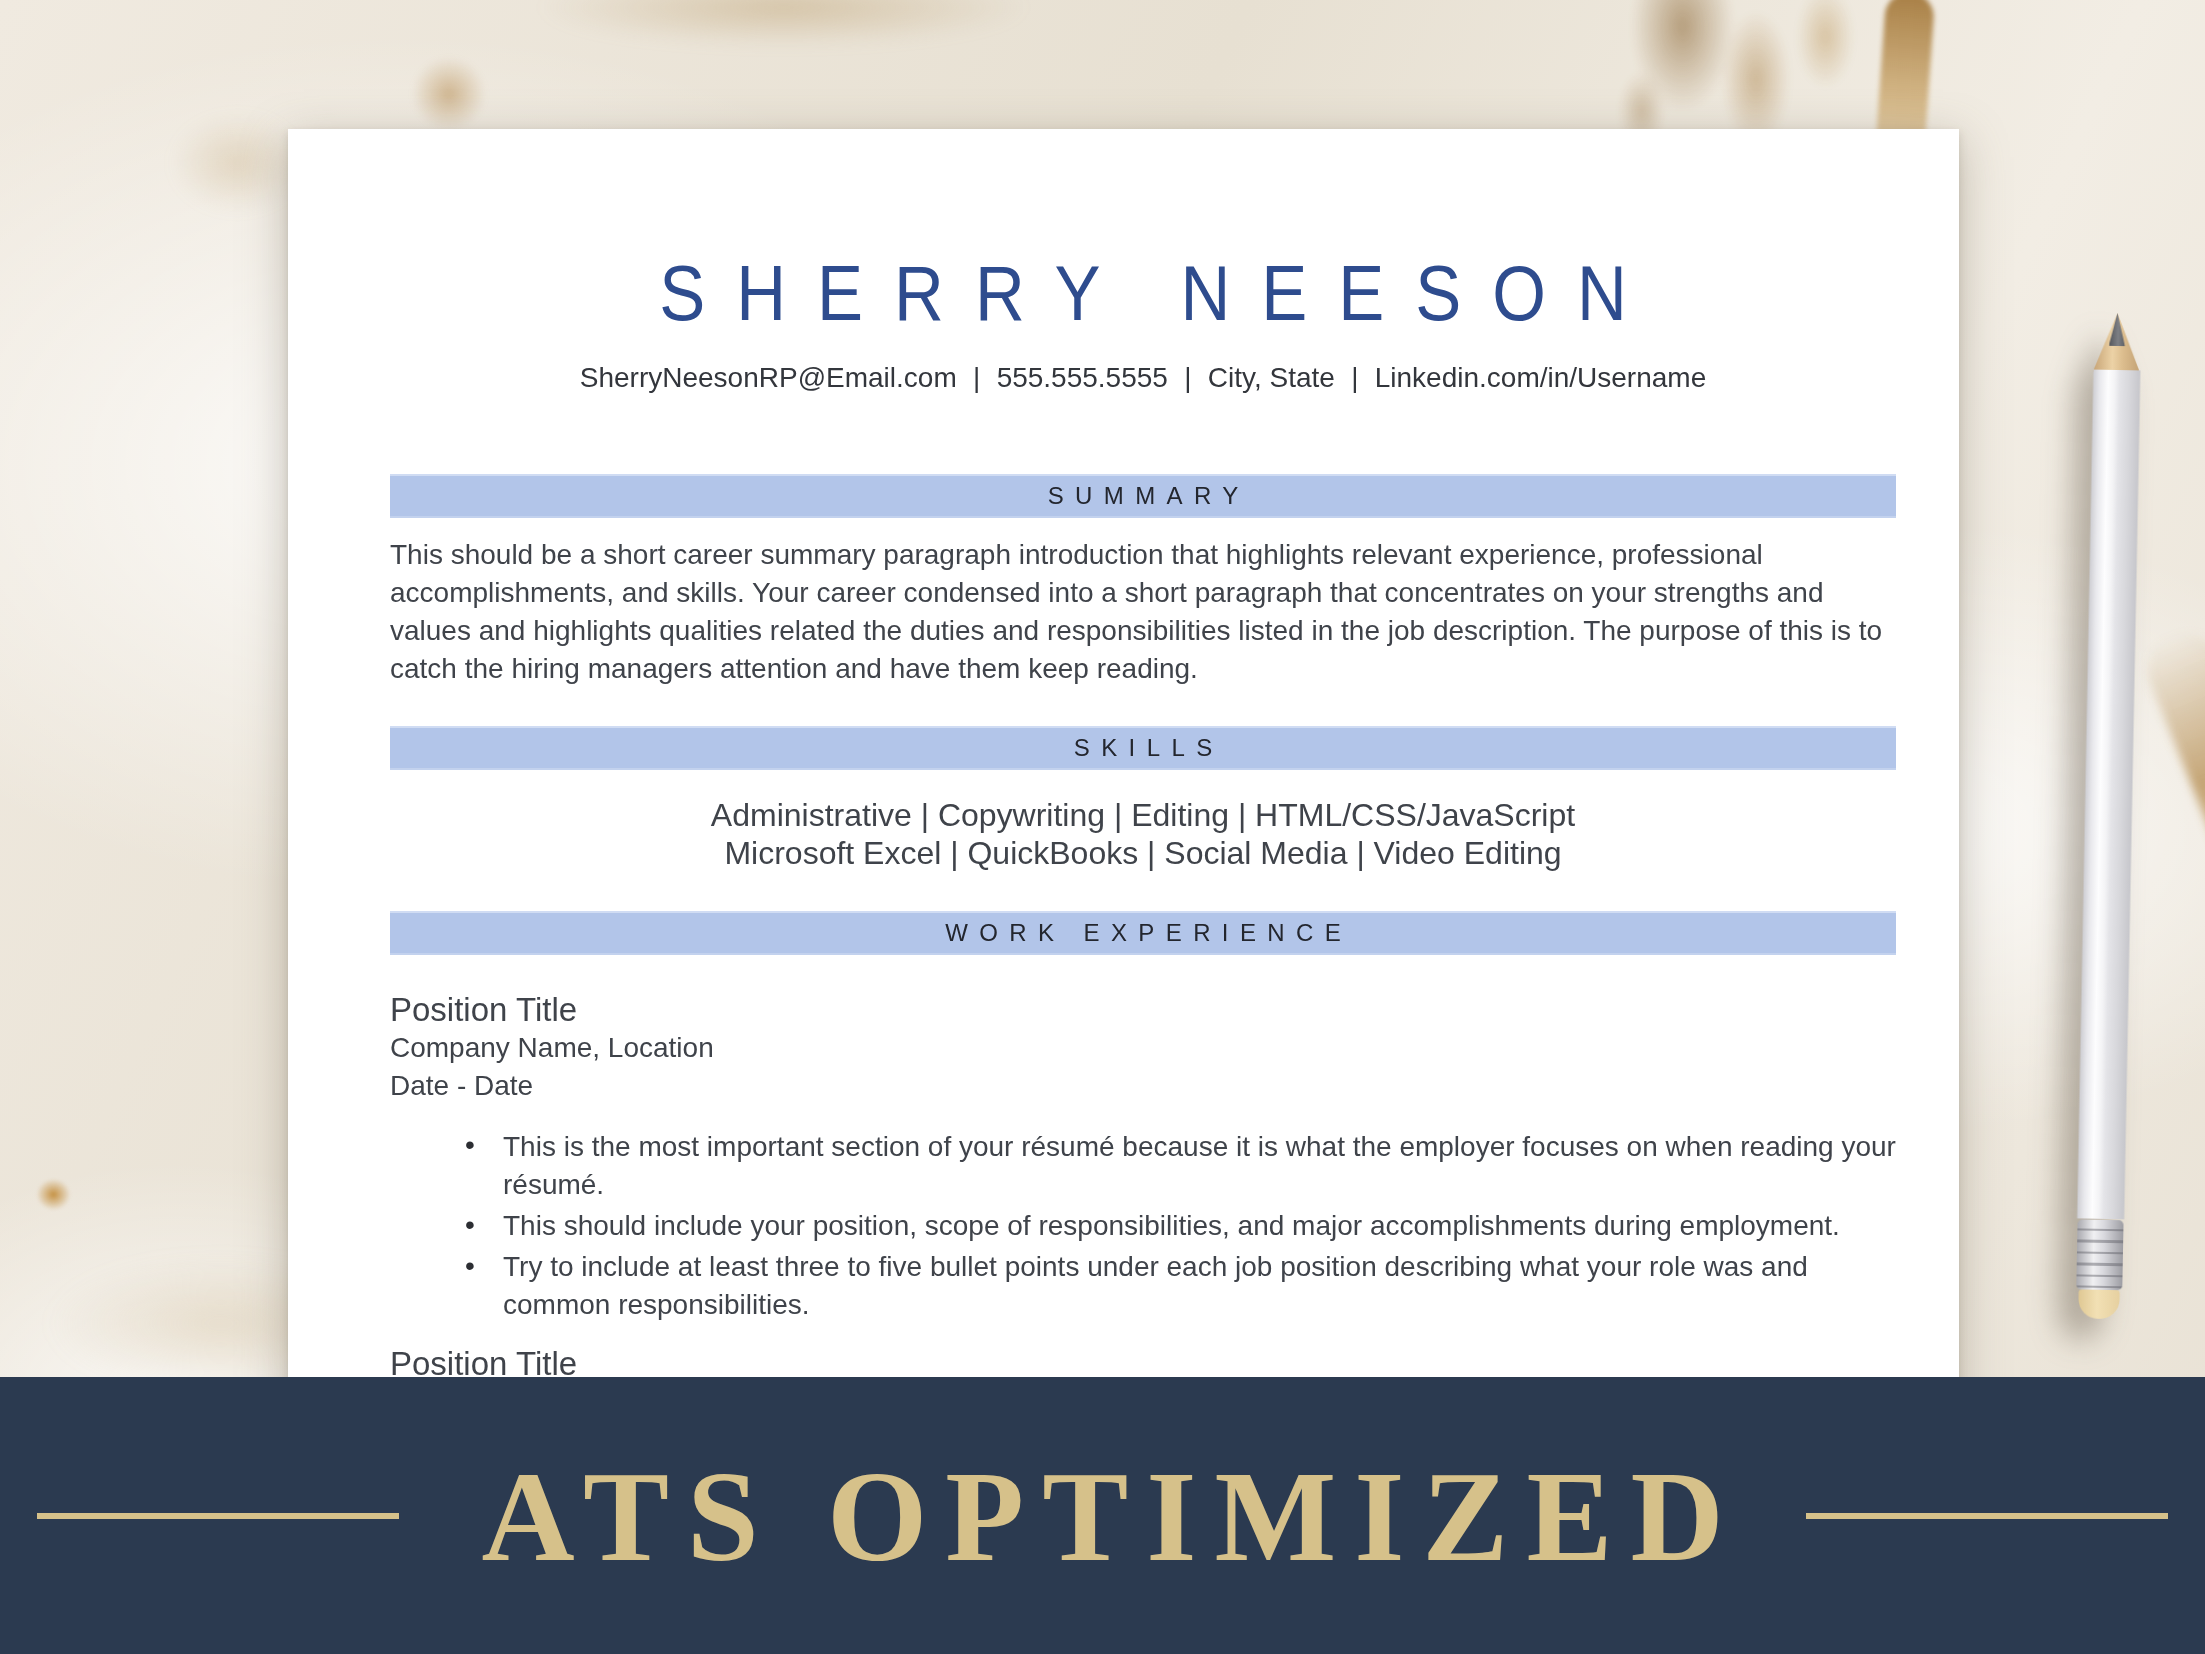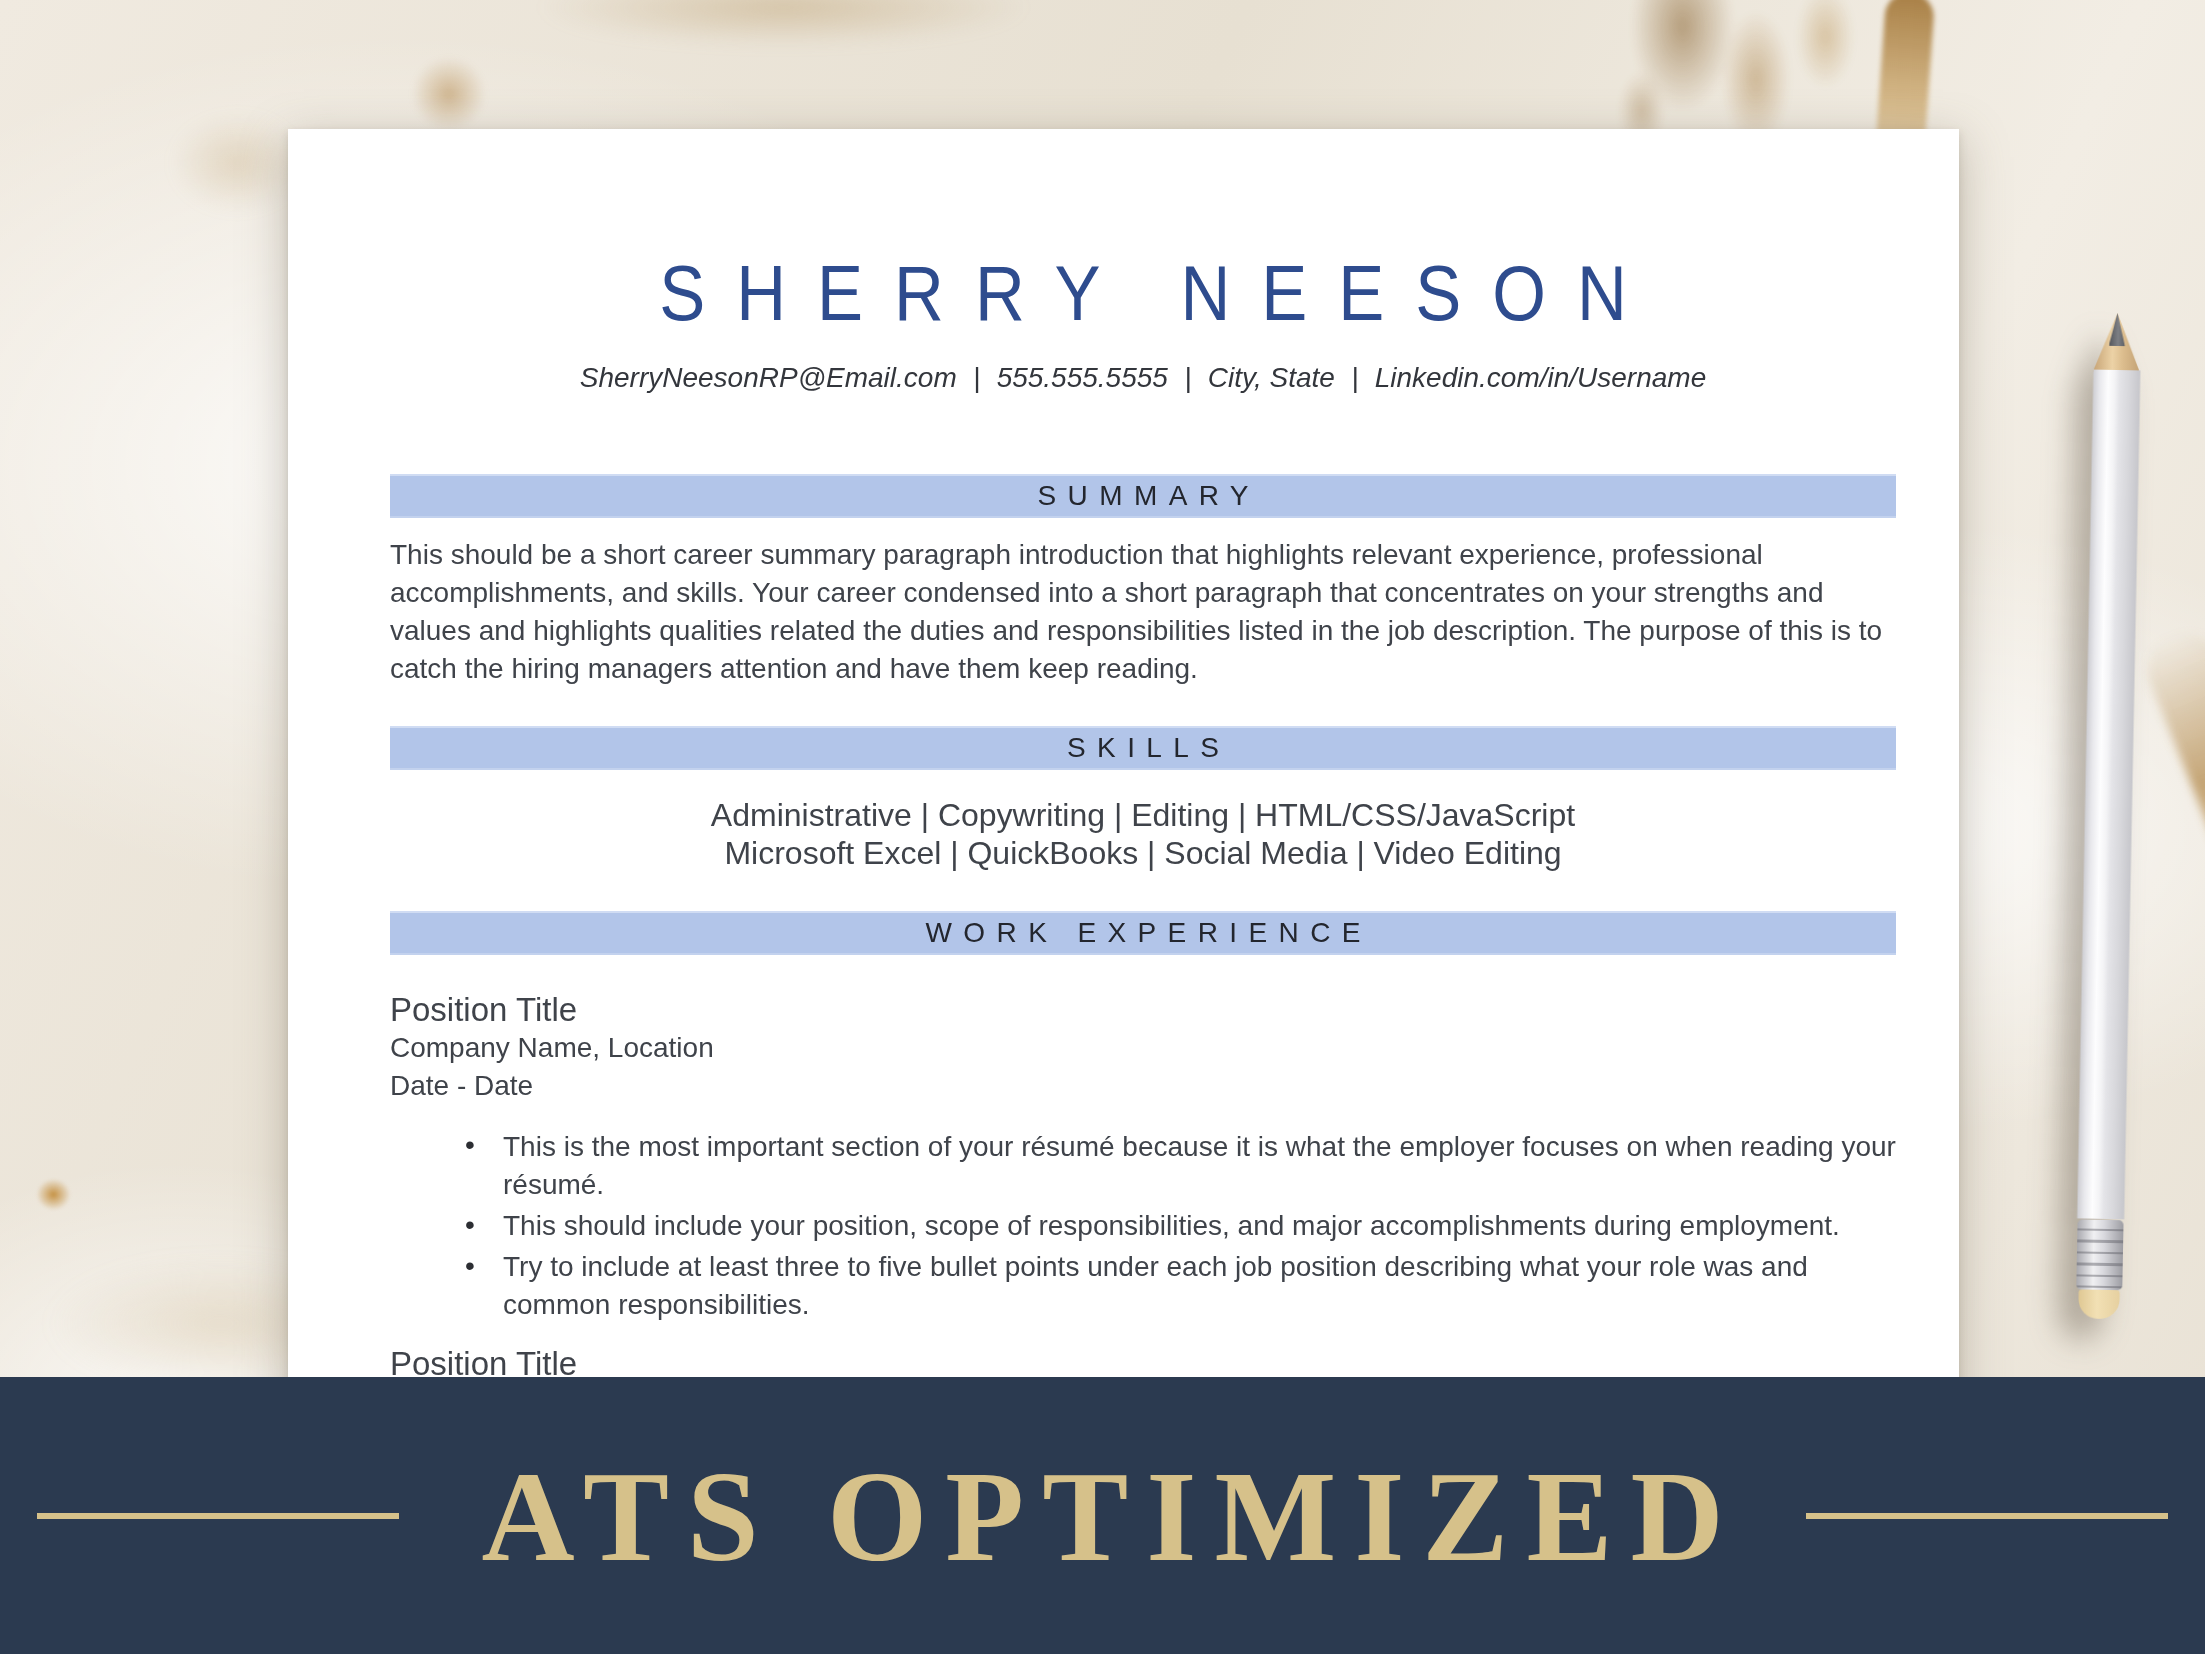--- a/index.html
+++ b/index.html
@@ -58,30 +58,30 @@
     box-shadow:0 11.4px 45px rgba(110,100,82,.38), 0 2.5px 8.2px rgba(110,100,82,.22);
   }
   .name{
     margin:0;text-align:center;
     font-size:69px;font-weight:400;line-height:1.1;
     color:#2e4c8e;letter-spacing:31px;padding-left:31px;
     transform:scaleY(1.13);transform-origin:center;
   }
   .contact{
     margin-top:29px;text-align:center;
-    font-size:28px;line-height:33px;color:#33363c;font-style:italic;
+    font-size:28px;line-height:33px;color:#33363c;
   }
   .contact .sep{margin:0 16.3px;color:#33363c;}
   .band{
     margin-top:80px;height:44px;box-sizing:border-box;
     background:#b2c5e9;border-top:2.5px solid #d0dcf3;border-bottom:2.5px solid #c3d2ee;
     display:flex;align-items:center;justify-content:center;
   }
   .band .band-title{
-    font-size:28px;font-weight:500;color:#23262e;
+    font-size:24px;font-weight:500;color:#23262e;
     letter-spacing:11.4px;padding-left:11.4px;
   }
   .band.skills-band{margin-top:38px;}
   .band.work-band{margin-top:39px;}
   .para{
     margin:18px 0 0 0;
     font-size:28px;line-height:38px;color:#3f434a;
   }
   .skills-rows{margin-top:26px;text-align:center;font-size:32px;line-height:38px;color:#3f434a;}
   .job{margin-top:36px;}

